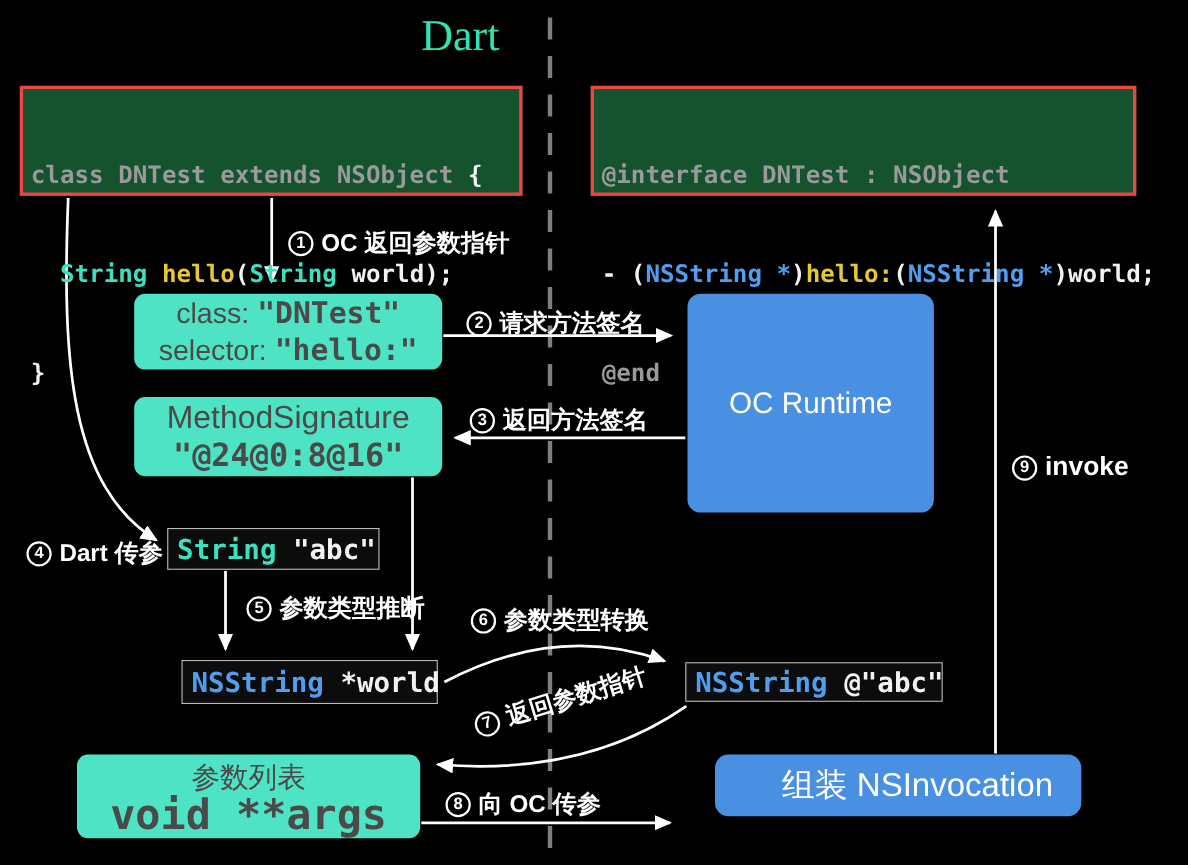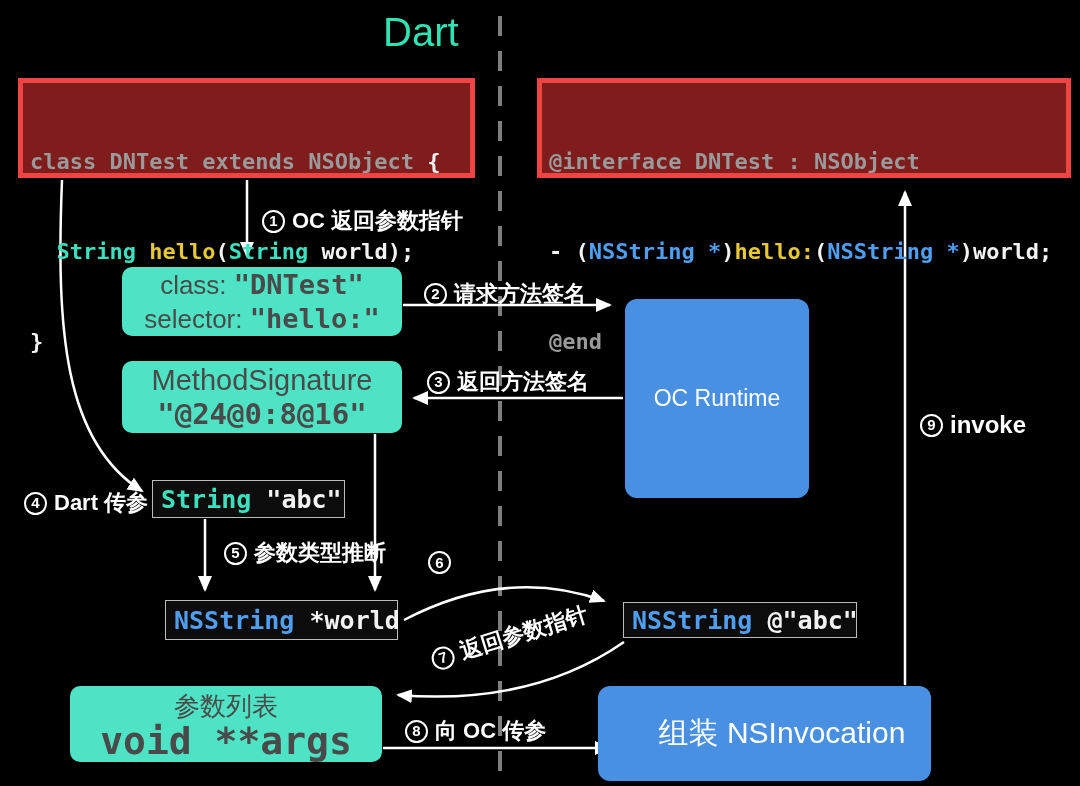--- a/index.html
+++ b/index.html
@@ -8,31 +8,31 @@
     --box-text:#4a4a4a; --arrow:#ffffff; --divider:#7e7e7e;
   }
   html,body{margin:0;padding:0;background:#000;}
   #canvas{
     position:relative;width:1080px;height:786px;background:#000;overflow:hidden;
     font-family:"Liberation Sans",sans-serif;
   }
   .abs{position:absolute;}
   svg{position:absolute;left:0;top:0;}
 
-  .title{font-size:40px;font-weight:500;line-height:44px;}
+  .title{font-size:40px;font-weight:500;line-height:44px;font-family:Liberation Serif, serif;}
   .title-dart{left:383px;top:10px;color:var(--title-teal);}
   .title-objc{left:536px;top:10px;color:var(--title-blue);}
 
   .codebox{
-    background:#7f1d1d;border:5px solid #ef4444;box-sizing:border-box;
+    background:#14532d;border:3px solid #ef4444;box-sizing:border-box;
     font-family:"DejaVu Sans Mono",monospace;font-size:22px;font-weight:700;
     line-height:30px;padding:4px 7px;white-space:pre;
   }
   .codebox-dart{left:18px;top:78px;width:457px;height:100px;}
-  .codebox-objc{left:537px;top:78px;width:534px;height:100px;}
+  .codebox-objc{left:537px;top:78px;width:496px;height:100px;}
   .c-gray{color:var(--code-gray);}
   .c-white{color:#f2f2f2;}
   .c-teal{color:var(--code-teal);}
   .c-blue{color:var(--code-blue);}
   .c-yellow{color:var(--code-yellow);}
 
   .tealbox{
     background:var(--teal);border-radius:10px;color:var(--box-text);
     display:flex;flex-direction:column;align-items:center;justify-content:center;
     text-align:center;box-sizing:border-box;
@@ -44,22 +44,22 @@
   .box-method-signature .sans{font-size:29px;line-height:34px;}
   .box-method-signature .mono{font-size:29px;line-height:34px;}
   .box-args{left:70px;top:686px;width:312px;height:76px;}
   .box-args .sans{font-size:26px;line-height:35px;}
   .box-args .mono{font-size:38px;line-height:35px;}
 
   .bluebox{
     background:var(--blue);border-radius:12px;color:#fff;
     display:flex;align-items:center;justify-content:center;text-align:center;box-sizing:border-box;
   }
-  .box-runtime{left:625px;top:267px;width:184px;height:199px;font-size:23px;margin-top:32px;}
-  .box-invocation{left:598px;top:686px;width:333px;height:95px;font-size:30px;padding-left:35px;}
+  .box-runtime{left:625px;top:267px;width:224px;height:199px;font-size:27px;}
+  .box-invocation{left:650px;top:686px;width:333px;height:56px;font-size:30px;padding-left:35px;}
 
   .valuebox{
     background:#0c0c0c;border:1px solid #bbb;box-sizing:border-box;
     font-family:"DejaVu Sans Mono",monospace;font-weight:700;font-size:25px;
     display:flex;align-items:center;padding:0 8px;white-space:pre;
   }
   .box-string-abc{left:152px;top:480px;width:193px;height:38px;}
   .box-nsstring-world{left:165px;top:600px;width:233px;height:40px;}
   .box-nsstring-abc{left:623px;top:602px;width:234px;height:36px;}
 
@@ -177,20 +177,21 @@
   <div class="abs steplabel s4">
       <span class="circ">4</span>
       <span>Dart 传参</span>
     </div>
   <div class="abs steplabel s5">
       <span class="circ">5</span>
       <span>参数类型推断</span>
     </div>
   <div class="abs steplabel s6">
       <span class="circ">6</span>
+      <span>参数类型转换</span>
     </div>
   <div class="abs steplabel s7">
       <span class="circ">7</span>
       <span>返回参数指针</span>
     </div>
   <div class="abs steplabel s8">
       <span class="circ">8</span>
       <span>向 OC 传参</span>
     </div>
   <div class="abs steplabel s9">

